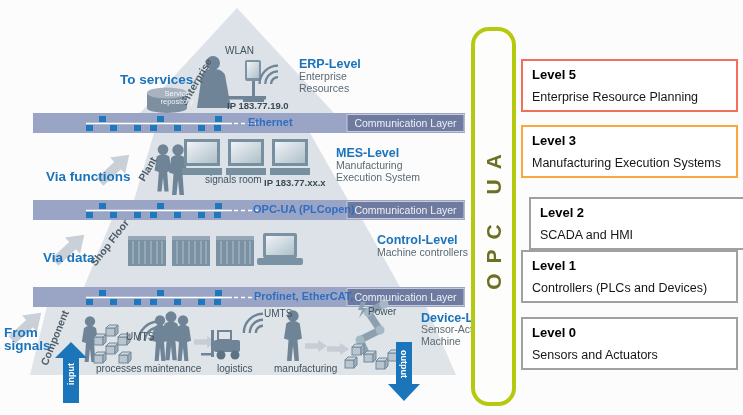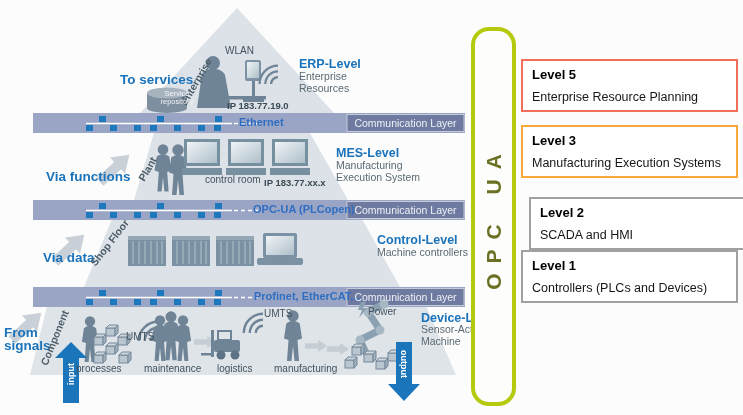--- a/index.html
+++ b/index.html
@@ -275,39 +275,39 @@
 Resources</div>
   <div class="lbl lvl-title" style="left:336px;top:146px;">MES-Level</div>
   <div class="lbl lvl-sub preline" style="left:336px;top:160px;">Manufacturing
 Execution System</div>
   <div class="lbl lvl-title" style="left:377px;top:233px;">Control-Level</div>
   <div class="lbl lvl-sub" style="left:377px;top:247px;">Machine controllers</div>
   <div class="lbl lvl-title" style="left:421px;top:311px;">Device-Level</div>
   <div class="lbl lvl-sub preline" style="left:421px;top:324px;">Sensor-Actor
 Machine</div>
 
-  <div class="lbl bar-protocol" style="left:239px;top:116px;">Ethernet</div>
+  <div class="lbl bar-protocol" style="left:248px;top:116px;">Ethernet</div>
   <div class="lbl bar-comm" style="left:347px;top:117px;">Communication Layer</div>
   <div class="lbl bar-protocol" style="left:253px;top:203px;">OPC-UA (PLCopen)</div>
   <div class="lbl bar-comm" style="left:347px;top:204px;">Communication Layer</div>
   <div class="lbl bar-protocol" style="left:254px;top:290px;">Profinet, EtherCAT,...</div>
   <div class="lbl bar-comm" style="left:347px;top:291px;">Communication Layer</div>
 
   <div class="lbl scene-lbl" style="left:225px;top:45px;">WLAN</div>
   <div class="cyl-lbl" style="left:147px;top:90px;">Service
 repository</div>
   <div class="lbl ip" style="left:227px;top:100px;">IP 183.77.19.0</div>
-  <div class="lbl scene-lbl" style="left:205px;top:174px;">control room</div>
+  <div class="lbl scene-lbl" style="left:205px;top:174px;">signals room</div>
   <div class="lbl ip" style="left:264px;top:177px;">IP 183.77.xx.x</div>
   <div class="lbl scene-lbl" style="left:126px;top:331px;">UMTS</div>
   <div class="lbl scene-lbl" style="left:264px;top:308px;">UMTS</div>
   <div class="lbl scene-lbl" style="left:368px;top:306px;">Power</div>
   <div class="vtext" style="left:58px;top:369px;transform:rotate(-90deg);">input</div>
   <div class="vtext" style="left:391px;top:358px;transform:rotate(90deg);">output</div>
-  <div class="lbl bottom-lbl" style="left:76px;top:363px;text-align:right;">processes</div>
+  <div class="lbl bottom-lbl" style="left:96px;top:363px;text-align:right;">processes</div>
   <div class="lbl bottom-lbl" style="left:144px;top:363px;">maintenance</div>
   <div class="lbl bottom-lbl" style="left:217px;top:363px;">logistics</div>
   <div class="lbl bottom-lbl" style="left:274px;top:363px;">manufacturing</div>
 
   <div class="pill">
     <div class="pill-label">OPC UA</div>
   </div>
 
   <div class="levelbox border-red" style="top:59px;">
     <div class="box-name">Level 5</div>
@@ -318,14 +318,18 @@
     <div class="box-desc">Manufacturing Execution Systems</div>
   </div>
   <div class="levelbox border-gray" style="top:197px;margin-left:8px;">
     <div class="box-name">Level 2</div>
     <div class="box-desc">SCADA and HMI</div>
   </div>
   <div class="levelbox border-gray" style="top:250px;">
     <div class="box-name">Level 1</div>
     <div class="box-desc">Controllers (PLCs and Devices)</div>
   </div>
+  <div class="levelbox border-gray" style="top:317px;">
+    <div class="box-name">Level 0</div>
+    <div class="box-desc">Sensors and Actuators</div>
+  </div>
 
 </div>
 
 </body></html>

